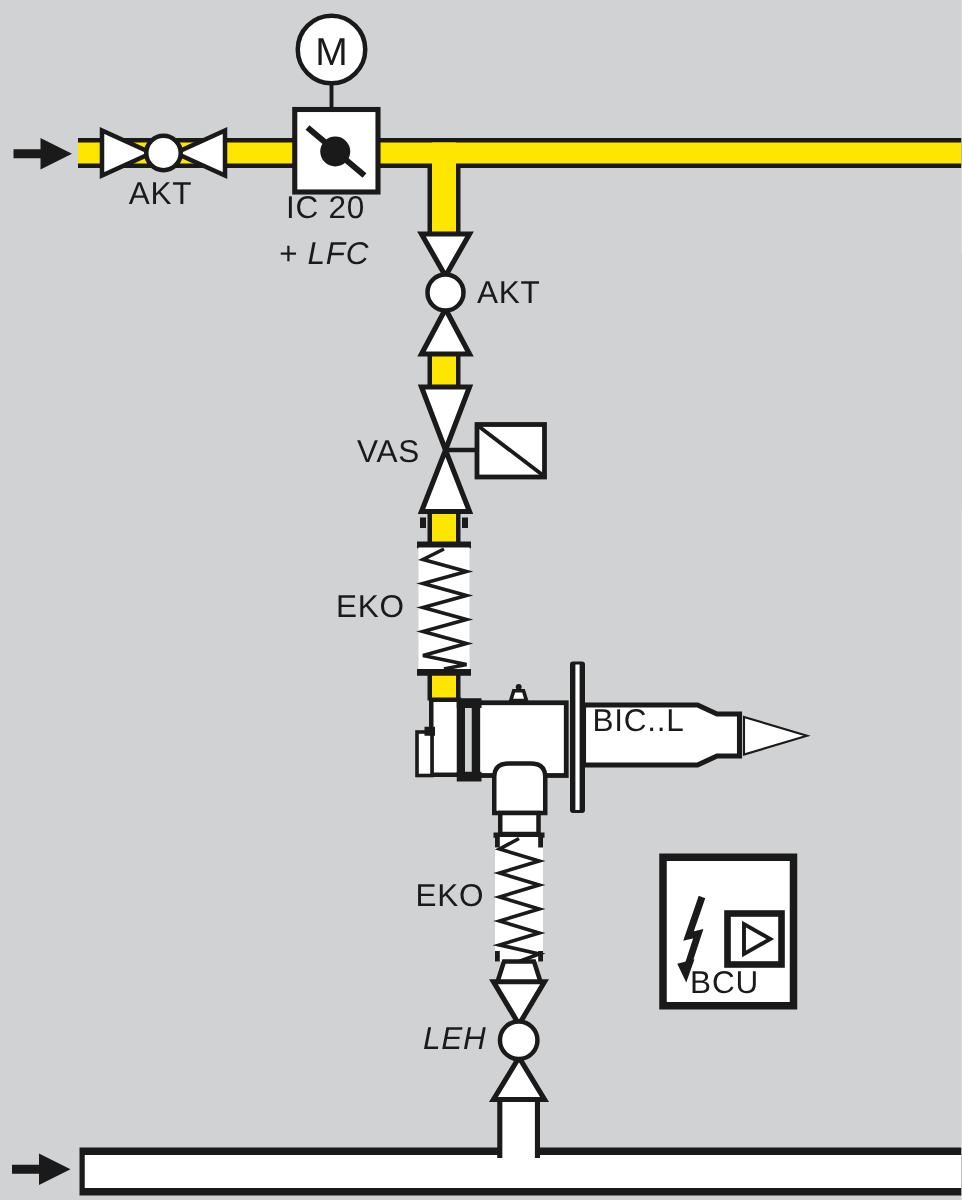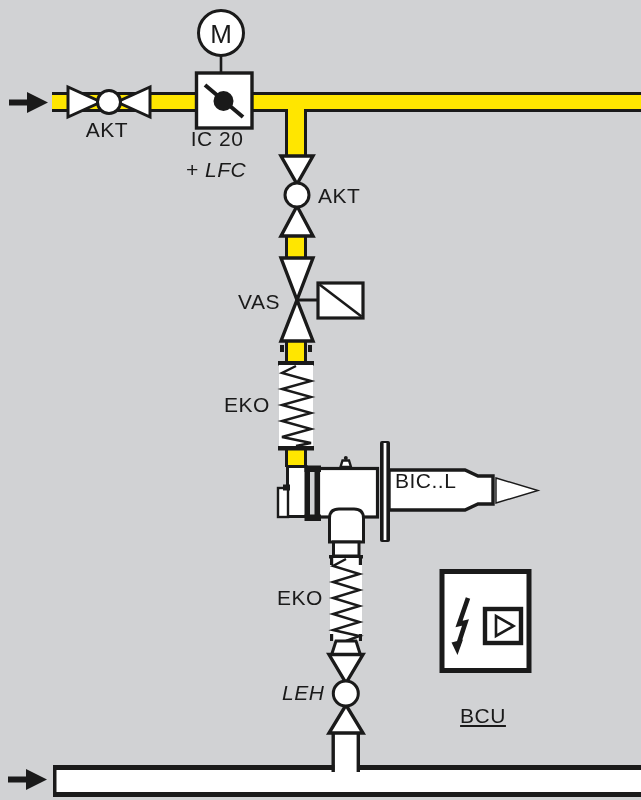--- a/index.html
+++ b/index.html
@@ -147,15 +147,15 @@
 <div class="lbl motor center" style="left:221px;top:34px;">M</div>
 <div class="lbl center" style="left:107px;top:130px;">AKT</div>
 <div class="lbl center" style="left:217px;top:139px;">IC 20</div>
 <div class="lbl center" style="left:216px;top:170px;font-style:italic;">+ LFC</div>
 <div class="lbl" style="left:318px;top:185px;">AKT</div>
 <div class="lbl" style="left:238px;top:291px;">VAS</div>
 <div class="lbl" style="left:224px;top:394px;">EKO</div>
 <div class="lbl" style="left:395px;top:446px;margin-top:24px;">BIC..L</div>
 <div class="lbl" style="left:277px;top:587px;">EKO</div>
 <div class="lbl" style="left:282px;top:682px;font-style:italic;">LEH</div>
-<div class="lbl center" style="left:483px;top:716px;text-decoration:underline;">BCU</div>
+<div class="lbl center" style="left:483px;top:656px;">BCU</div>
 
 </div>
 
 </body></html>

